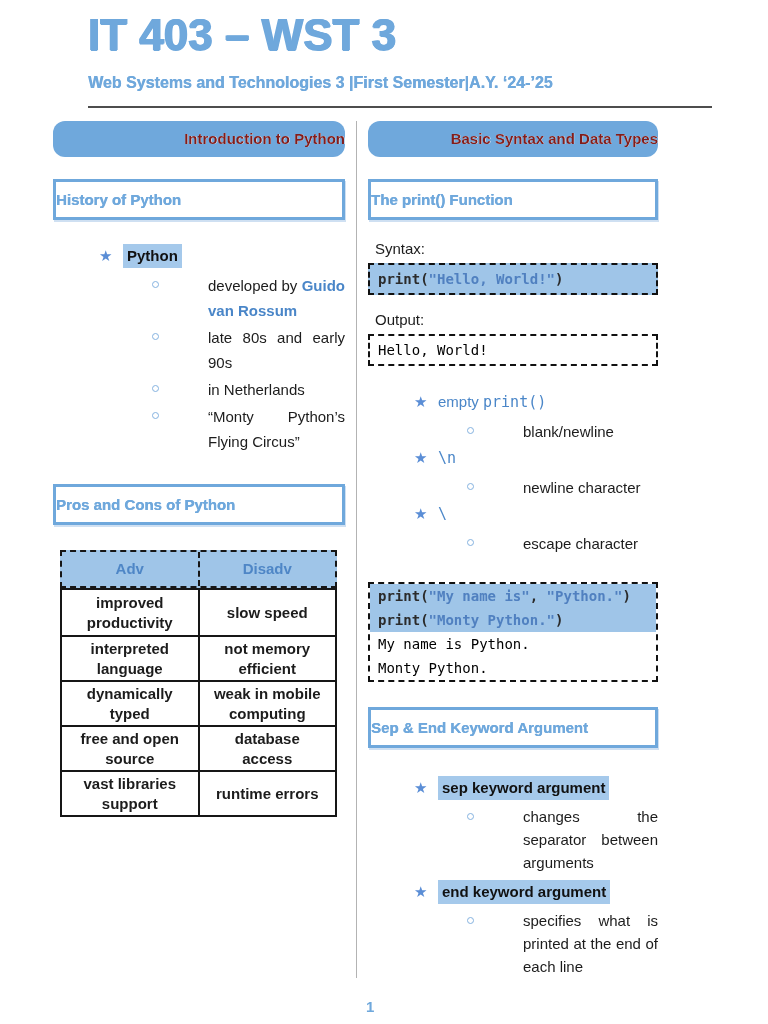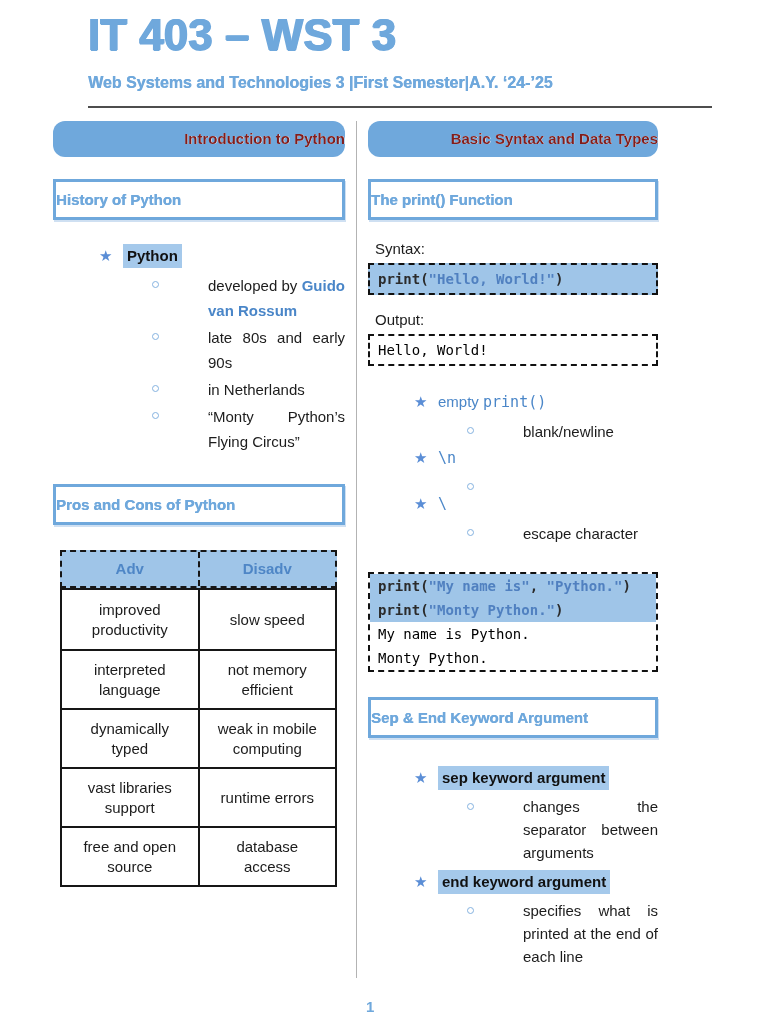--- a/index.html
+++ b/index.html
@@ -49,21 +49,21 @@
 
   .feat-label { font-size:15px; line-height:24px; color:#4A86C8; font-weight:normal; }
   .feat-code { font-family:"DejaVu Sans Mono", monospace; }
 
   
   .pc-table { margin:25px 0 0 7px; width:277px; }
   .pc-head { display:flex; background:#9FC5E8; border:2px dashed #161616; }
   .pc-hcell { flex:1; text-align:center; color:#4E86C6; font-weight:bold; font-size:15px; padding:8px 0 9px 0; }
   .pc-hcell + .pc-hcell { border-left:2px dashed #161616; }
   .pc-body { border:2px solid #161616; border-top:2px solid #161616; }
-  .pc-row { display:flex; height:59px; }
+  .pc-row { display:flex; height:45px;font-weight:bold; }
   .pc-row + .pc-row { border-top:2px solid #161616; }
   .pc-cell { flex:1; display:flex; align-items:center; justify-content:center; text-align:center; font-size:15px; line-height:20px; padding:0 12px; }
   .pc-cell + .pc-cell { border-left:2px solid #161616; }
 
   
   .code-label { margin:20px 0 6px 7px; font-size:15px; color:#1c1c1c; }
   .code-box {
     border:2px dashed #111; font-family:"DejaVu Sans Mono", monospace; font-size:14px;
   }
   .syntax-box { background:#9FC5E8; padding:6px 8px; }
@@ -137,27 +137,27 @@
         </div>
         <div class="pc-row">
           <div class="pc-cell">interpreted language</div>
           <div class="pc-cell">not memory efficient</div>
         </div>
         <div class="pc-row">
           <div class="pc-cell">dynamically typed</div>
           <div class="pc-cell">weak in mobile computing</div>
         </div>
         <div class="pc-row">
+          <div class="pc-cell">free and open source</div>
+          <div class="pc-cell">database access</div>
+        </div>
+        <div class="pc-row">
           <div class="pc-cell">vast libraries support</div>
           <div class="pc-cell">runtime errors</div>
         </div>
-        <div class="pc-row">
-          <div class="pc-cell">free and open source</div>
-          <div class="pc-cell">database access</div>
-        </div>
       </div>
     </div>
   </div>
 
   <div class="col col-right">
 
     <div class="section-header">Basic Syntax and Data Types</div>
 
     <div class="outline-box">The print() Function</div>
 
@@ -175,20 +175,21 @@
       <div class="sub-item">
         <span class="circle-bullet"></span>
         <div class="sub-text">blank/newline</div>
       </div>
       <div class="star-item">
         <span class="star-glyph">★</span>
         <span class="feat-label"><span class="feat-code">\n</span></span>
       </div>
       <div class="sub-item">
         <span class="circle-bullet"></span>
+        <div class="sub-text">newline character</div>
       </div>
       <div class="star-item">
         <span class="star-glyph">★</span>
         <span class="feat-label"><span class="feat-code">\</span></span>
       </div>
       <div class="sub-item">
         <span class="circle-bullet"></span>
         <div class="sub-text">escape character</div>
       </div>
     </div>

